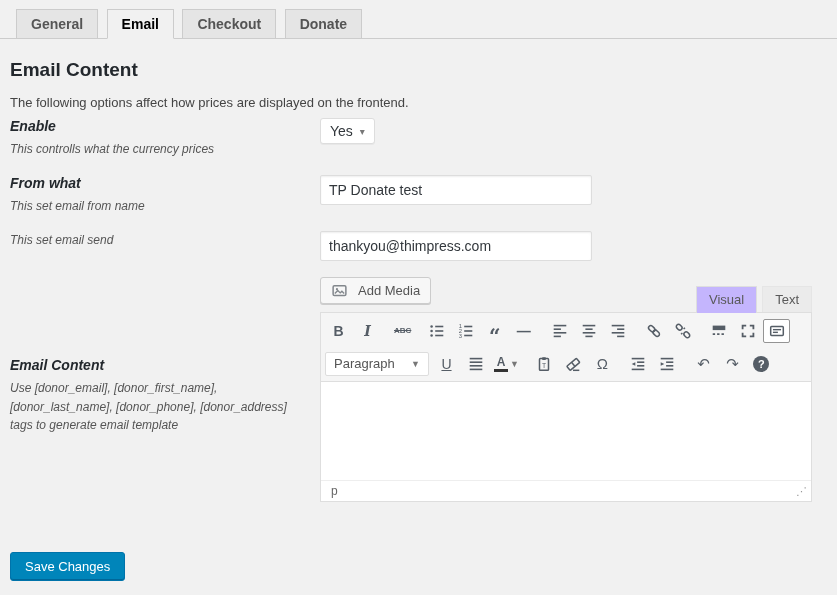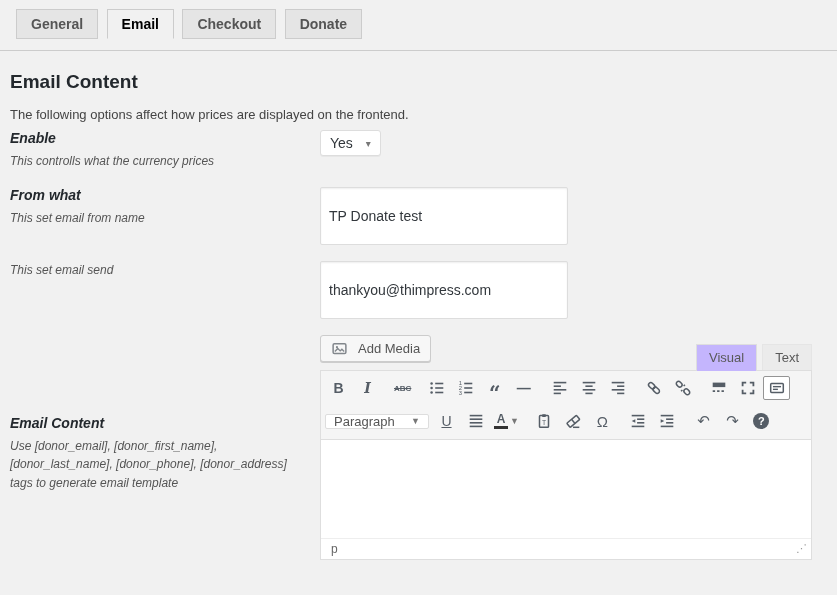--- a/index.html
+++ b/index.html
@@ -4,45 +4,45 @@
 <style>
   * { box-sizing: border-box; margin: 0; padding: 0; }
   html,body { width:837px; height:595px; }
   body {
     background:#f1f1f1;
     font-family:"Liberation Sans", sans-serif;
     color:#23282d;
     overflow:hidden;
   }
   
-  .nav-tab-wrapper { padding:9px 0 12px 16px; border-bottom:1px solid #ccc; }
+  .nav-tab-wrapper { padding:9px 0 0 16px; border-bottom:1px solid #ccc; }
   .nav-tab {
     display:inline-block; padding:6px 14px; margin:0 4px -1px 0;
     border:1px solid #ccc; background:#e5e5e5; color:#555;
     font-size:14px; font-weight:600; text-decoration:none; cursor:pointer;
   }
   .nav-tab-active { background:#f1f1f1; border-bottom:1px solid #f1f1f1; color:#000; }
   
   .wrap { padding:0 20px 0 10px; }
   h1.page-title { font-size:19px; font-weight:700; margin:20px 0 14px; color:#23282d; }
   .subtitle { font-size:13px; color:#444; margin-bottom:8px; }
   .form-row { display:flex; margin-bottom:16px; }
   .label-col { width:310px; flex-shrink:0; padding-right:10px;font-style:italic; }
   .field-label { font-size:14px; font-weight:700; color:#23282d; margin-bottom:6px; }
   .field-desc { font-size:12px; color:#555; line-height:1.55; }
   
   .fake-select {
-    display:inline-flex; align-items:center; gap:13px;
+    display:inline-flex; align-items:center; gap:7px;
     background:#fff; border:1px solid #ddd; border-radius:3px;
     padding:4px 9px; font-size:14px; color:#32373c; cursor:pointer;
     box-shadow:0 1px 0 rgba(0,0,0,.04);
   }
   .fake-select .caret { font-size:10px; color:#777; }
   input.text-input {
-    width:248px; padding:20px 8px; border:1px solid #ddd; border-radius:2px;
+    width:272px; padding:6px 8px; border:1px solid #ddd; border-radius:2px;
     background:#fff; font-size:14px; color:#32373c;
     font-family:"Liberation Sans", sans-serif;
     box-shadow:inset 0 1px 2px rgba(0,0,0,.07);
   }
   
   .editor-col { width:492px; }
   .editor-header { display:flex; justify-content:space-between; align-items:flex-end; }
   .add-media-btn {
     display:inline-flex; align-items:center; gap:10px; margin-bottom:8px;
     padding:4px 10px; border:1px solid #ccc; border-radius:3px;
@@ -77,21 +77,21 @@
   .help-circle {
     width:16px; height:16px; border-radius:50%; background:#555d66; color:#fff;
     font-size:11px; font-weight:700; display:flex; align-items:center; justify-content:center;
   }
   .tc-wrap { display:flex; flex-direction:column; align-items:center; line-height:1; }
   .tc-a { font-size:12px; font-weight:700; }
   .tc-bar { width:14px; height:3px; background:#333; margin-top:1px; display:block; }
   .mini-caret { font-size:9px; color:#777; margin-left:2px; }
   .mce-select {
     display:inline-flex; align-items:center; justify-content:space-between;
-    width:104px; height:15px; margin:0 3px 0 1px; padding:0 8px;
+    width:104px; height:24px; margin:0 3px 0 1px; padding:0 8px;
     border:1px solid #ddd; border-radius:2px; background:#fff;
     font-size:13px; color:#555; cursor:pointer;
   }
   .mce-content { height:98px; background:#fff; cursor:text; }
   .mce-statusbar {
     display:flex; justify-content:space-between; align-items:center;
     height:21px; padding:0 4px 0 10px; border-top:1px solid #eee;
     font-size:12px; color:#666; background:#fff;
   }
   .resize-grip { font-size:11px; color:#999; cursor:nwse-resize; line-height:1; }

